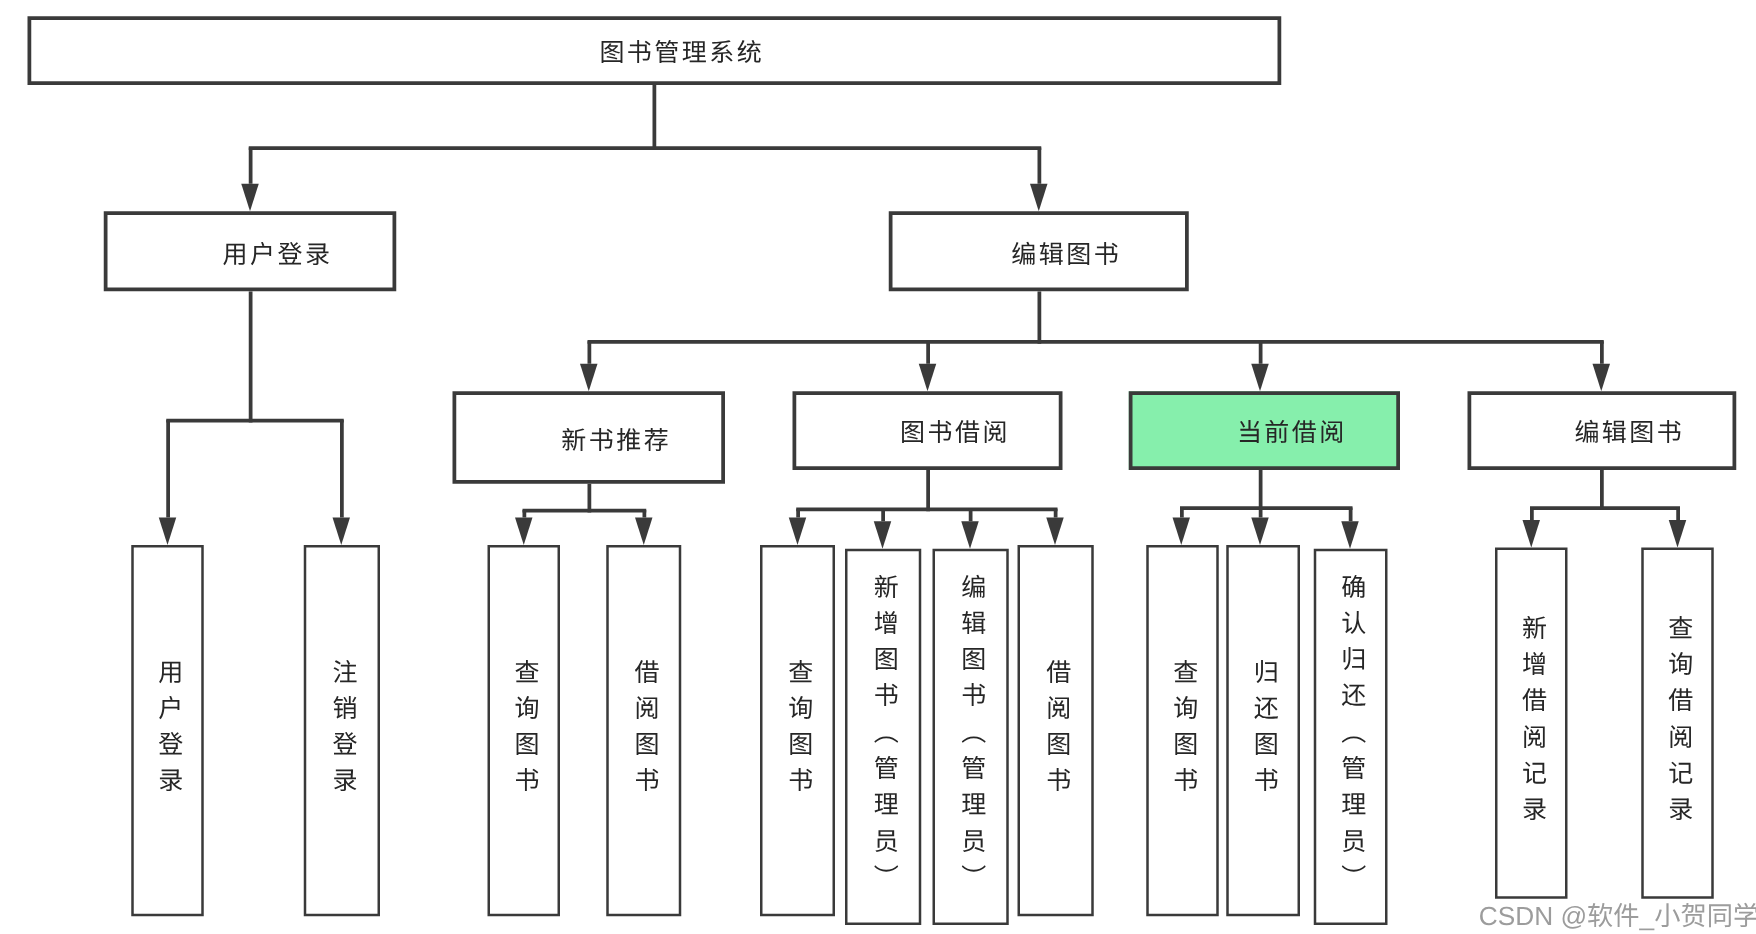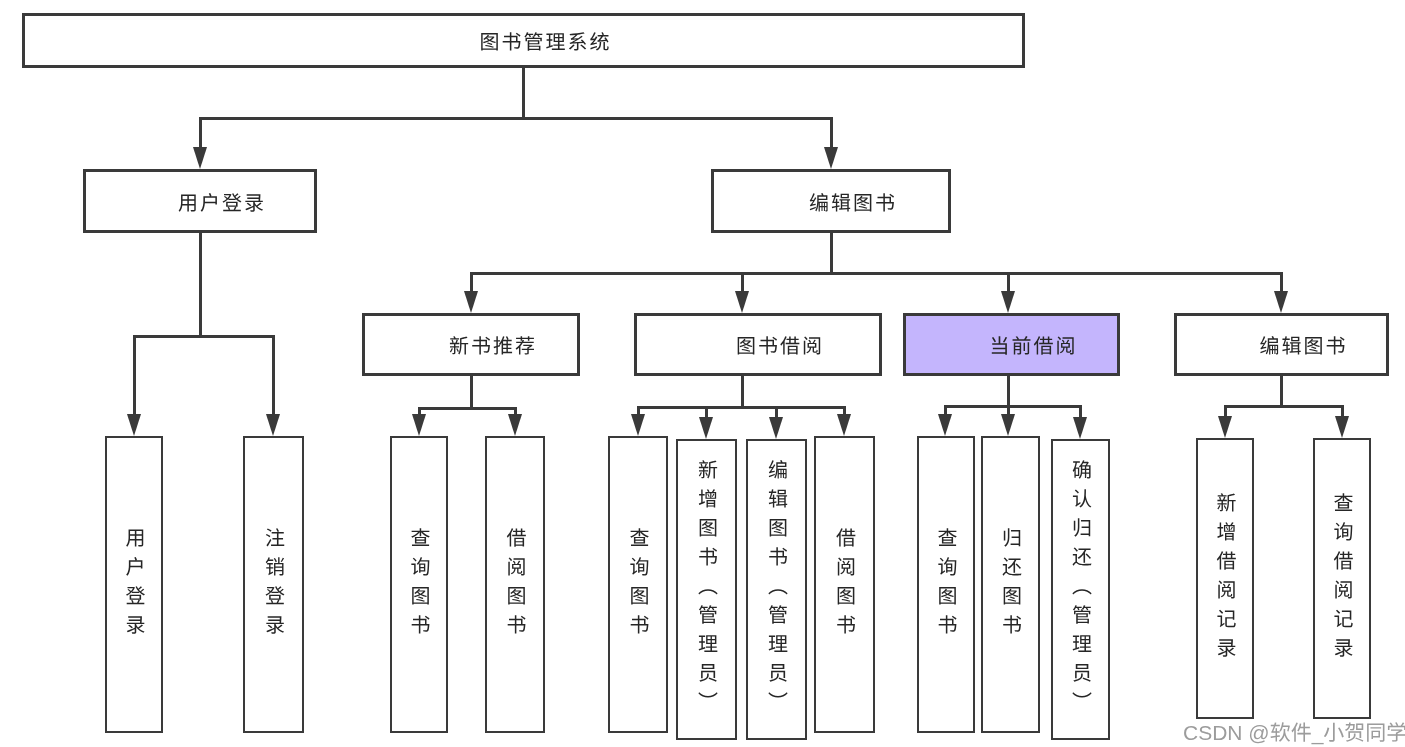--- a/index.html
+++ b/index.html
@@ -112,27 +112,27 @@
       <div class="arrow" style="left: 1335px; top: 416px; border-top-color: rgb(58, 58, 58);"></div>
       <div class="node h" style="left: 22px; top: 13px; width: 1003px; height: 55px; border-color: rgb(58, 58, 58); background: rgb(255, 255, 255); color: rgb(38, 38, 38);">
         <span>图书管理系统</span>
       </div>
       <div class="node h" style="left: 83px; top: 169px; width: 234px; height: 64px; border-color: rgb(58, 58, 58); background: rgb(255, 255, 255); color: rgb(38, 38, 38);">
         <span>用户登录</span>
       </div>
       <div class="node h" style="left: 711px; top: 169px; width: 240px; height: 64px; border-color: rgb(58, 58, 58); background: rgb(255, 255, 255); color: rgb(38, 38, 38);">
         <span>编辑图书</span>
       </div>
-      <div class="node h" style="left: 362px; top: 313px; width: 218px; height: 63px; border-color: rgb(58, 58, 58); background: rgb(255, 255, 255); color: rgb(38, 38, 38);">
+      <div class="node h" style="left: 362px; top: 313px; width: 218px; height: 74px; border-color: rgb(58, 58, 58); background: rgb(255, 255, 255); color: rgb(38, 38, 38);">
         <span>新书推荐</span>
       </div>
-      <div class="node h" style="left: 634px; top: 313px; width: 248px; height: 63px; border-color: rgb(58, 58, 58); background: rgb(255, 255, 255); color: rgb(38, 38, 38);">
+      <div class="node h" style="left: 634px; top: 313px; width: 216px; height: 63px; border-color: rgb(58, 58, 58); background: rgb(255, 255, 255); color: rgb(38, 38, 38);">
         <span>图书借阅</span>
       </div>
-      <div class="node h" style="left: 903px; top: 313px; width: 217px; height: 63px; border-color: rgb(58, 58, 58); background: #c4b5fd; color: rgb(38, 38, 38);">
+      <div class="node h" style="left: 903px; top: 313px; width: 217px; height: 63px; border-color: rgb(58, 58, 58); background: #86efac; color: rgb(38, 38, 38);">
         <span>当前借阅</span>
       </div>
       <div class="node h" style="left: 1174px; top: 313px; width: 215px; height: 63px; border-color: rgb(58, 58, 58); background: rgb(255, 255, 255); color: rgb(38, 38, 38);">
         <span>编辑图书</span>
       </div>
       <div class="node v" style="left: 105px; top: 436px; width: 58px; height: 297px; border-color: rgb(58, 58, 58); background: rgb(255, 255, 255); color: rgb(38, 38, 38);">
         <span>用户登录</span>
       </div>
       <div class="node v" style="left: 243px; top: 436px; width: 61px; height: 297px; border-color: rgb(58, 58, 58); background: rgb(255, 255, 255); color: rgb(38, 38, 38);">
         <span>注销登录</span>

